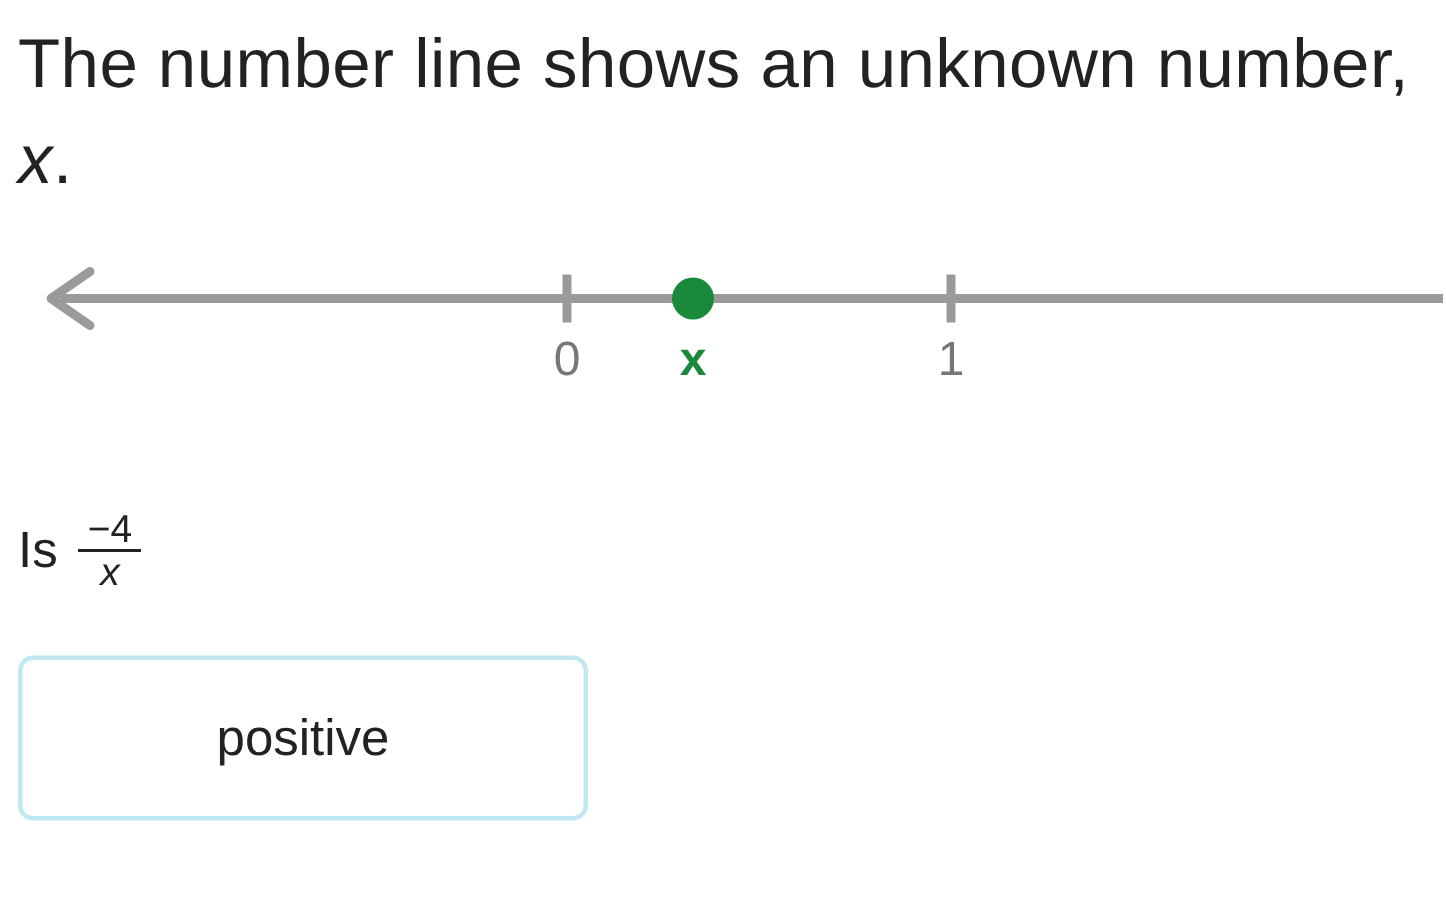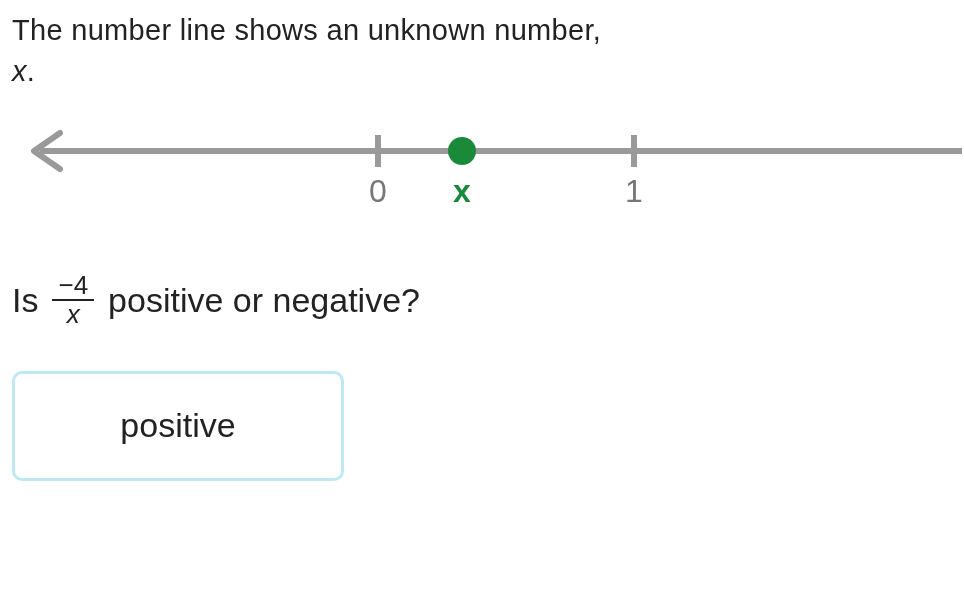--- a/index.html
+++ b/index.html
@@ -5,21 +5,21 @@
     * { box-sizing: border-box; margin: 0; padding: 0; }
     body {
       font-family: Verdana, Geneva, sans-serif;
       background: #ffffff;
       width: 964px;
       height: 604px;
       padding: 10px 12px;
       color: #222;
     }
     .question-intro {
-      font-size: 29px;
+      font-size: 46px;
       line-height: 1.4;
       color: #222;
       letter-spacing: 0.3px;
     }
     .var-x { font-style: italic; }
     .number-line-wrap {
       position: relative;
       height: 130px;
       margin-top: 30px;
       margin-bottom: 20px;
@@ -32,41 +32,41 @@
       top: 52px;
       transform: translateX(-50%);
       font-family: Verdana, Geneva, sans-serif;
     }
     .nl-label.green { color: #1a8a3a; font-weight: 700; }
     .question-line {
       display: flex;
       align-items: center;
       font-size: 34px;
       color: #222;
-      margin-top: 21px;
+      margin-top: 40px;
       gap: 10px;
     }
     .frac {
       display: inline-flex;
       flex-direction: column;
       align-items: center;
       font-size: 26px;
       line-height: 1.05;
       margin: 0 4px;
     }
     .frac .num { padding: 0 6px; }
     .frac .bar { width: 100%; height: 2px; background: #222; }
     .frac .den { padding: 0 6px; font-style: italic; }
     .answers {
       display: flex;
       gap: 50px;
       margin-top: 42px;
     }
     .answer-btn {
-      width: 332px;
+      width: 380px;
       height: 110px;
       border: 3px solid #bfe8f2;
       border-radius: 10px;
       background: #fff;
       font-size: 34px;
       color: #222;
       cursor: pointer;
       font-family: inherit;
       display: flex;
       align-items: center;
@@ -99,20 +99,19 @@
   <div class="nl-label" style="left:622px">1</div>
 </div>
 
 <div class="question-line">
   <span>Is</span>
   <span class="frac">
     <span class="num">−4</span>
     <span class="bar"></span>
     <span class="den">x</span>
   </span>
-  <span>positive or negative?</span>
 </div>
 
 <div class="answers">
   <button class="answer-btn">
     <span>positive</span>
   </button>
 </div>
 
 </body></html>

